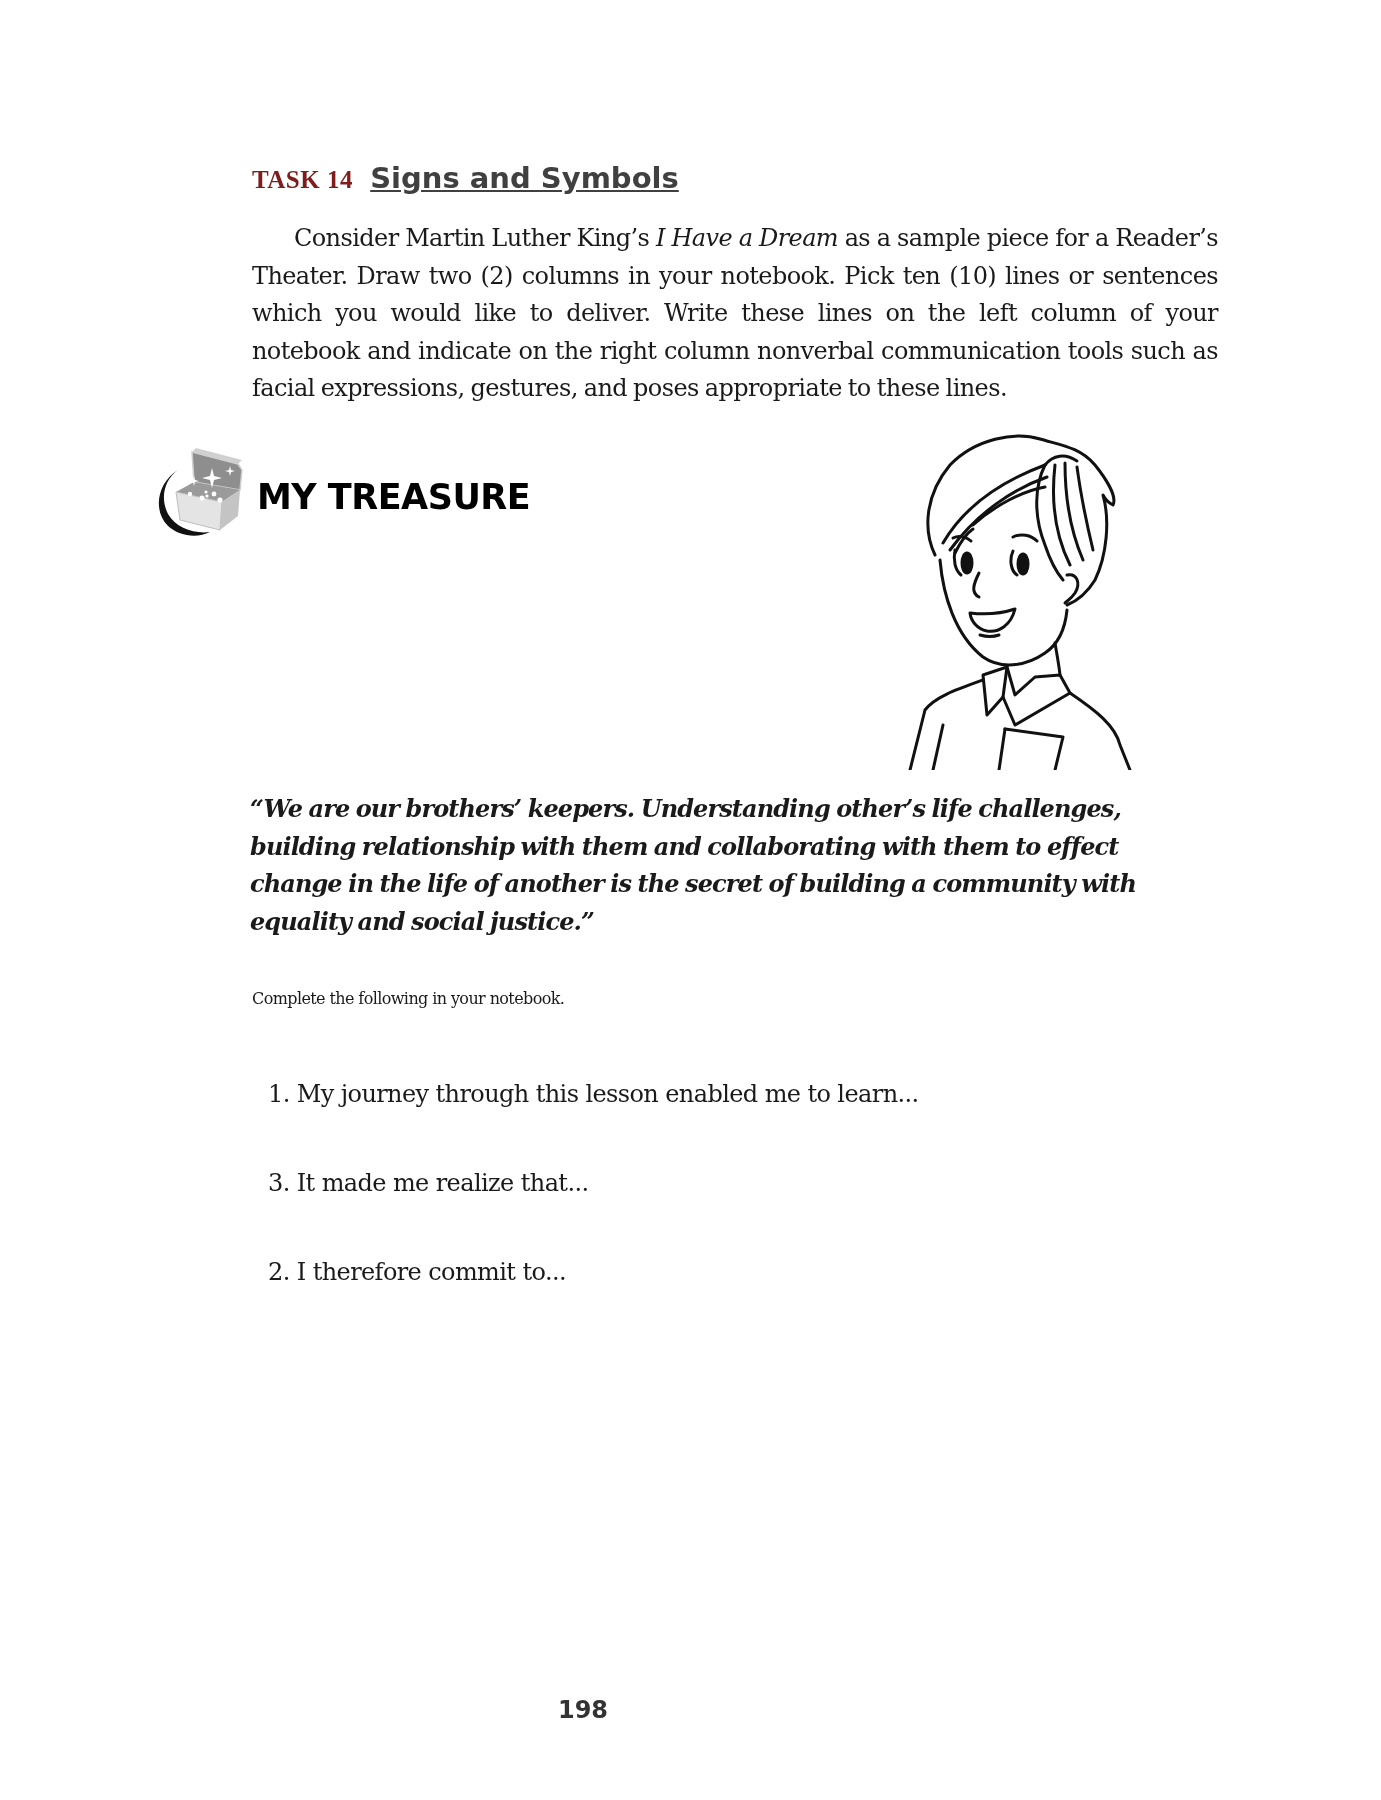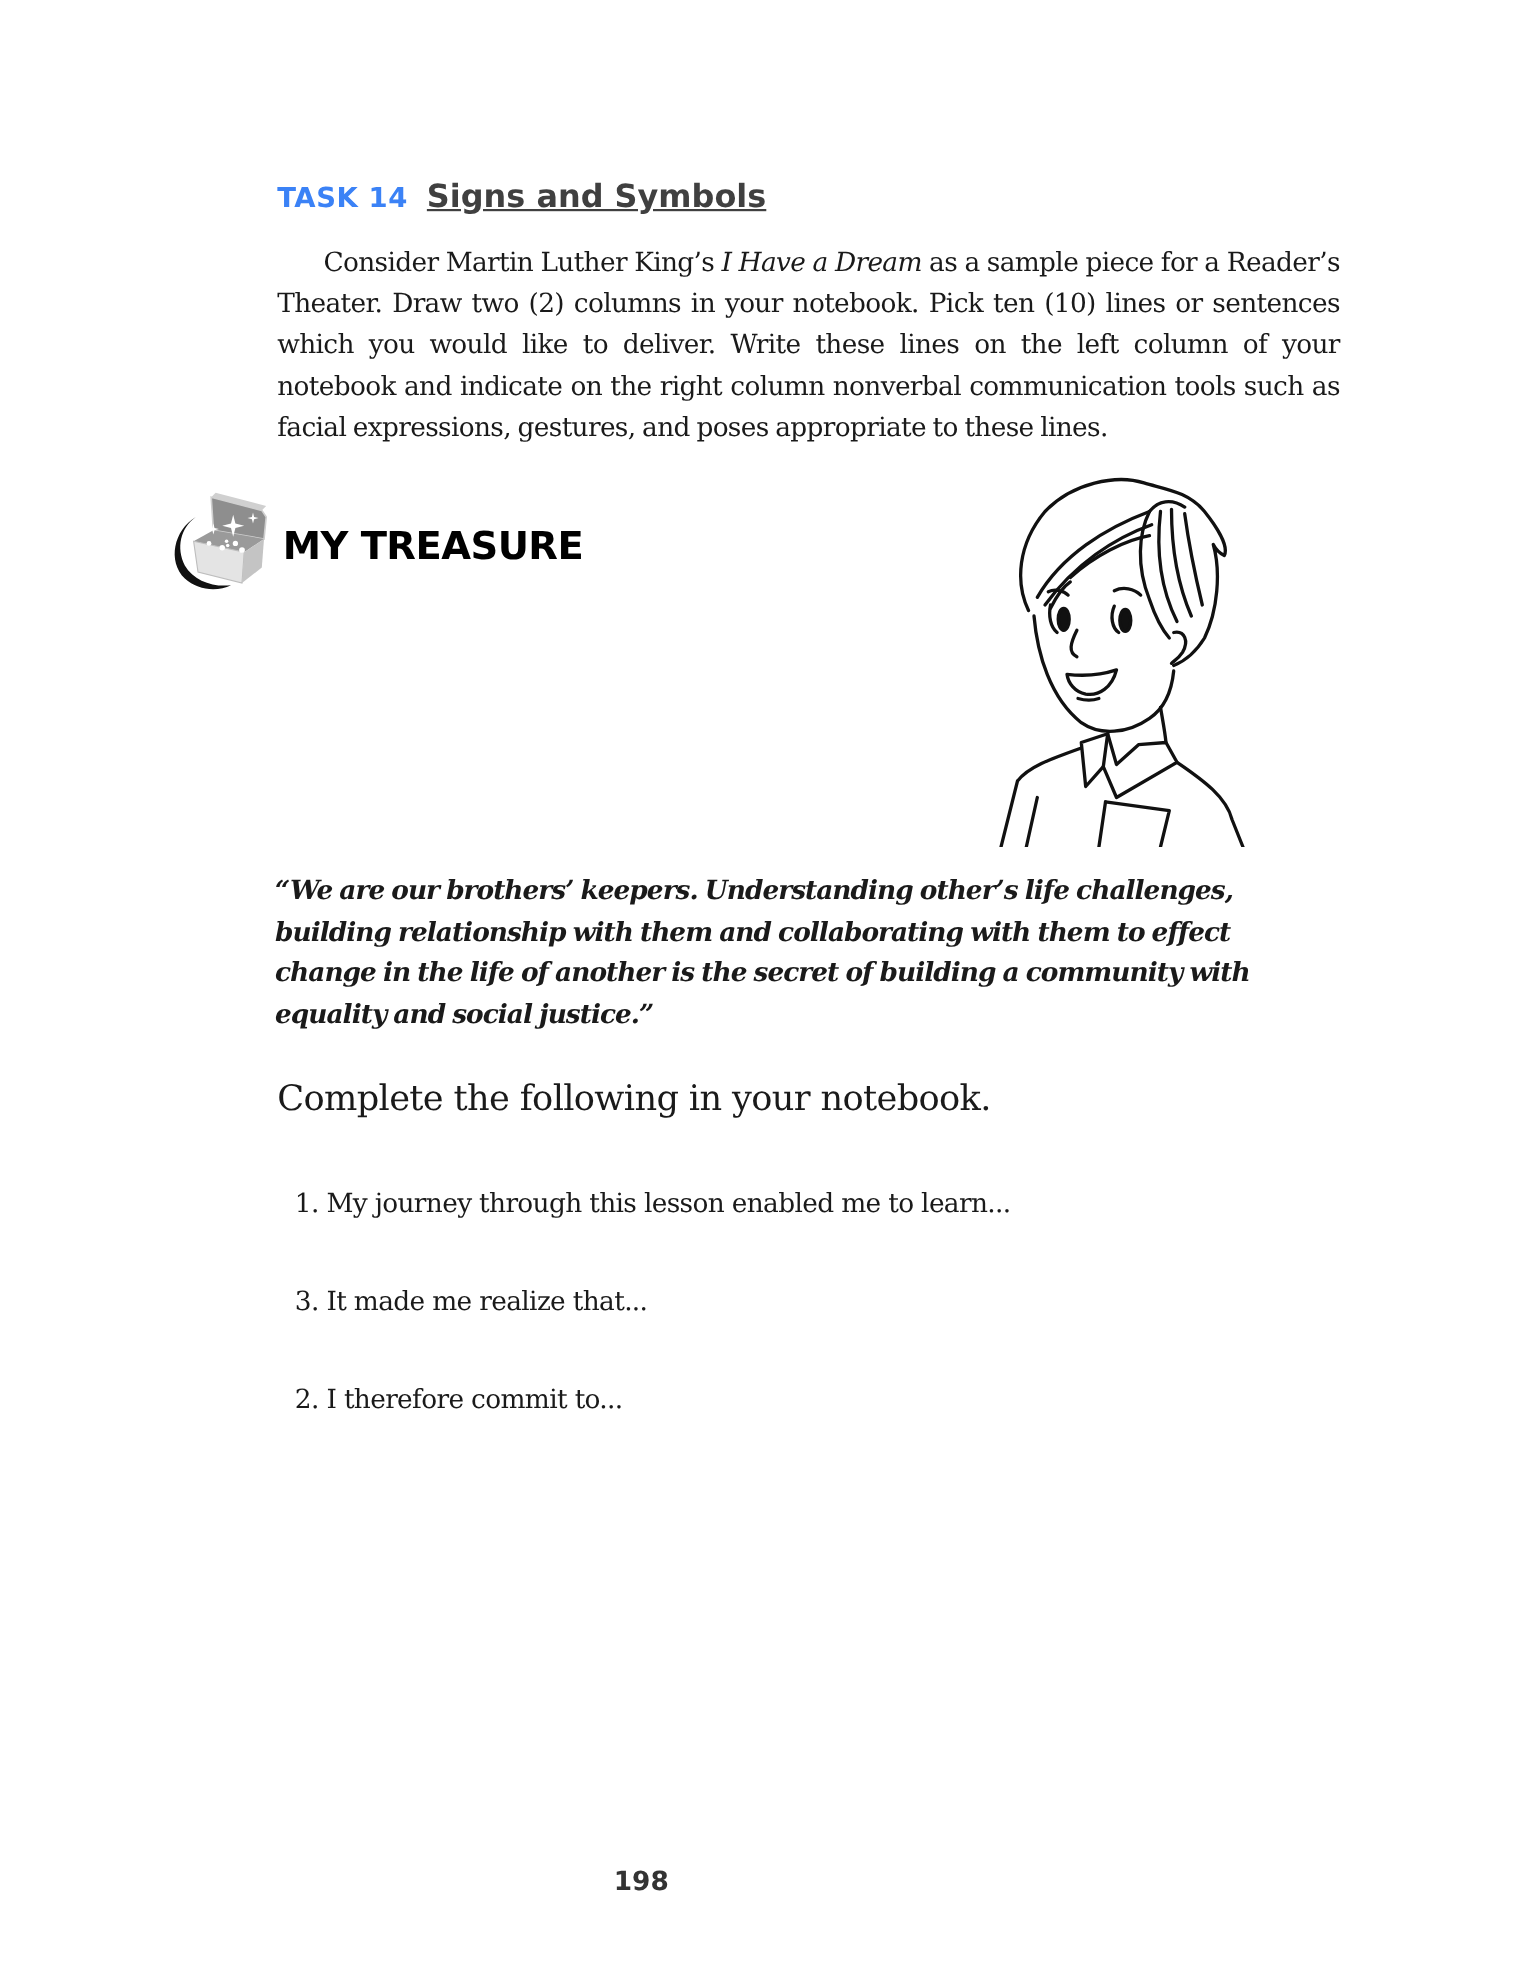--- a/index.html
+++ b/index.html
@@ -17,24 +17,25 @@
     .task-heading {
       position: absolute;
       left: 252px;
       top: 158px;
       font-family: "DejaVu Sans", sans-serif;
       font-size: 29px;
       line-height: 40px;
       white-space: nowrap;
     }
     .task-label {
-      color: #3b82f6;
+      color: #7f1d1d;
       font-weight: bold;
       font-size: 25px;
       letter-spacing: 0.5px;
+      font-family: Liberation Serif, serif;
     }
     .task-title {
       color: #404040;
       font-weight: bold;
       margin-left: 8px;
       text-decoration: underline;
     }
     .intro {
       position: absolute;
       left: 252px;
@@ -88,21 +89,21 @@
       letter-spacing: -0.9px;
       word-spacing: -1px;
       margin: 0;
       font-weight: bold;
     }
     .instruction {
       position: absolute;
       left: 252px;
       top: 980px;
       font-family: "DejaVu Serif", serif;
-      font-size: 32px;
+      font-size: 16px;
       line-height: 37px;
       letter-spacing: -0.6px;
       margin: 0;
       white-space: nowrap;
     }
     .prompt {
       position: absolute;
       left: 252px;
       font-family: "DejaVu Serif", serif;
       font-size: 24px;

